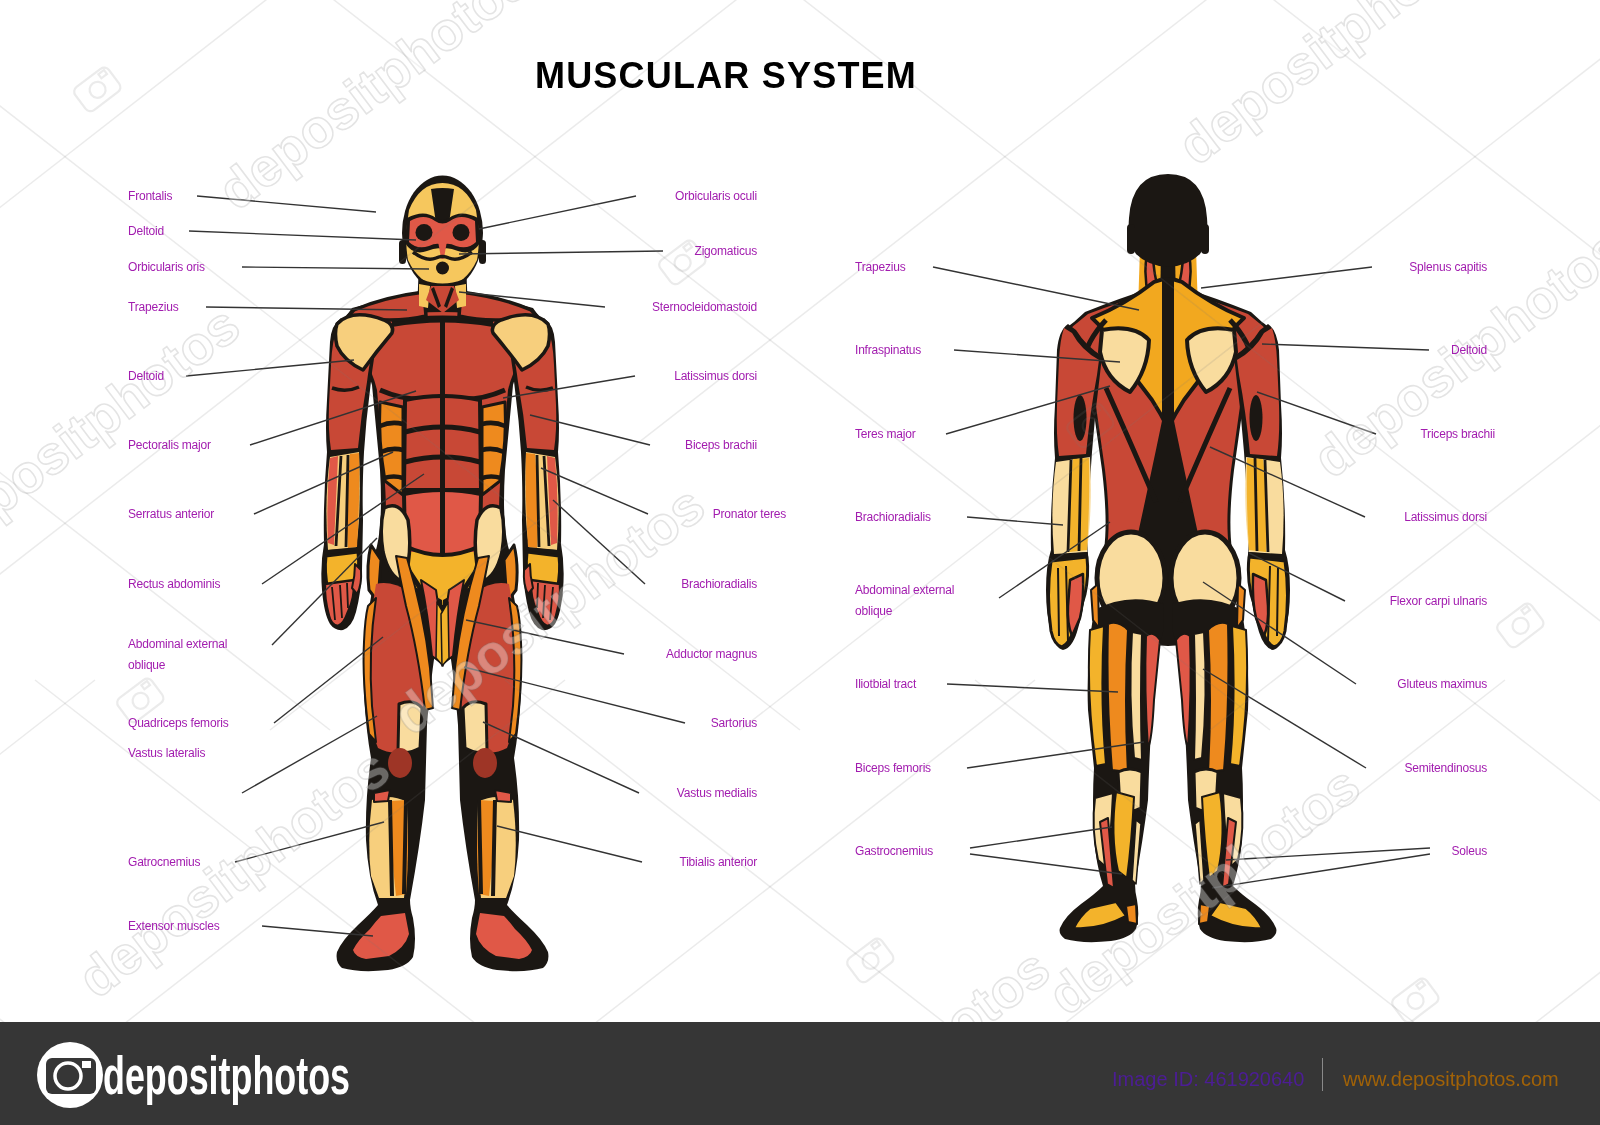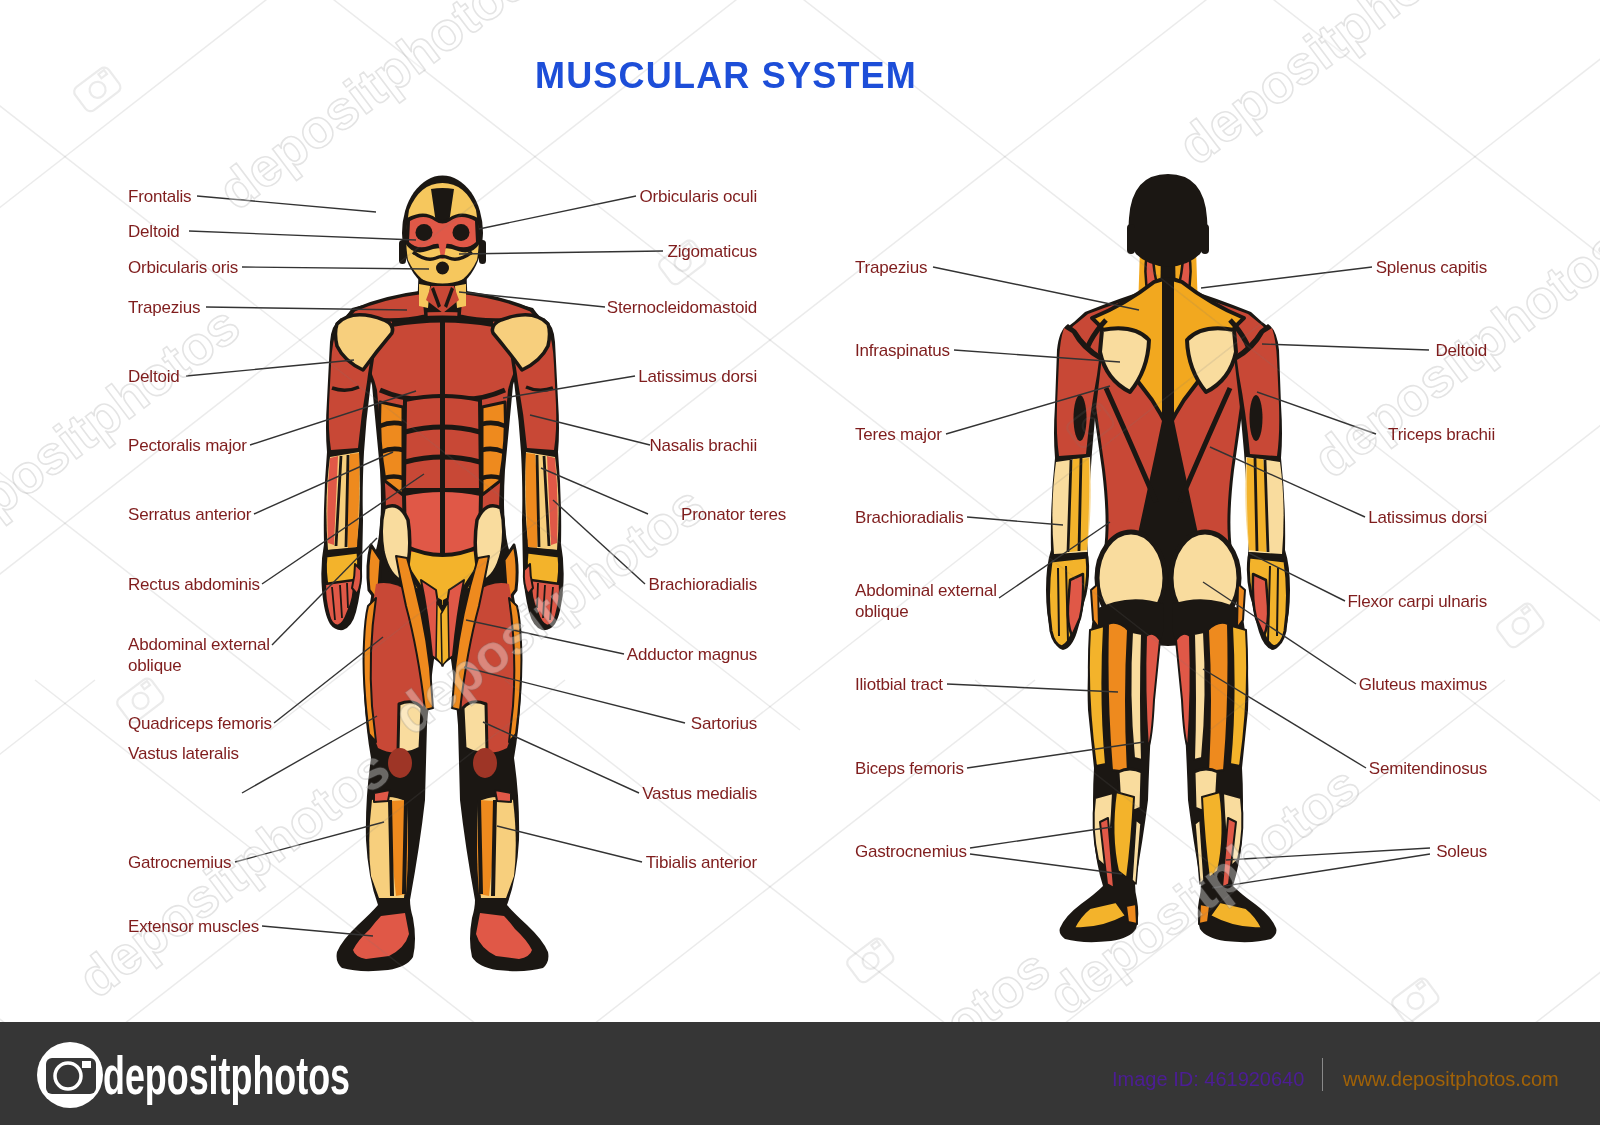--- a/index.html
+++ b/index.html
@@ -1,20 +1,20 @@
 <!DOCTYPE html>
 <html><head>
 <meta charset="utf-8">
 <style>
   html,body{margin:0;padding:0}
   body{width:1600px;height:1125px;position:relative;background:#ffffff;
        font-family:"Liberation Sans",sans-serif;overflow:hidden}
   #title{position:absolute;left:0;top:55px;width:1452px;text-align:center;
-         font-weight:bold;font-size:36px;color:#1d4ed8;letter-spacing:1.2px}
-  .lbl{position:absolute;font-size:17px;color:#7f1d1d;white-space:nowrap;line-height:21px;letter-spacing:-0.2px}
+         font-weight:bold;font-size:36px;color:#000000;letter-spacing:1.2px}
+  .lbl{position:absolute;font-size:12px;color:#a21caf;white-space:nowrap;line-height:21px;letter-spacing:-0.2px}
   .lbl.ra{text-align:center}
   #bar{position:absolute;left:0;top:1022px;width:1600px;height:103px;background:#363636}
   #barid{position:absolute;left:1112px;top:1068px;font-size:20px;color:#4c1d95}
   #barurl{position:absolute;left:1343px;top:1068px;font-size:20px;color:#a16207}
   #barsep{position:absolute;left:1322px;top:1058px;width:1px;height:33px;background:#8a8a8a}
 </style>
 </head>
 <body>
 <svg id="art" width="1600" height="1125" style="position:absolute;left:0;top:0">
 <g id="frontfig">
@@ -273,21 +273,21 @@
 <div class="lbl" style="left:128px;top:574px">Rectus abdominis</div>
 <div class="lbl" style="left:128px;top:634px">Abdominal external<br>oblique</div>
 <div class="lbl" style="left:128px;top:713px">Quadriceps femoris</div>
 <div class="lbl" style="left:128px;top:743px">Vastus lateralis</div>
 <div class="lbl" style="left:128px;top:852px">Gatrocnemius</div>
 <div class="lbl" style="left:128px;top:916px">Extensor muscles</div>
 <div class="lbl ra" style="right:843px;top:186px">Orbicularis oculi</div>
 <div class="lbl ra" style="right:843px;top:241px">Zigomaticus</div>
 <div class="lbl ra" style="right:843px;top:297px">Sternocleidomastoid</div>
 <div class="lbl ra" style="right:843px;top:366px">Latissimus dorsi</div>
-<div class="lbl ra" style="right:843px;top:435px">Nasalis brachii</div>
+<div class="lbl ra" style="right:843px;top:435px">Biceps brachii</div>
 <div class="lbl ra" style="right:814px;top:504px">Pronator teres</div>
 <div class="lbl ra" style="right:843px;top:574px">Brachioradialis</div>
 <div class="lbl ra" style="right:843px;top:644px">Adductor magnus</div>
 <div class="lbl ra" style="right:843px;top:713px">Sartorius</div>
 <div class="lbl ra" style="right:843px;top:783px">Vastus medialis</div>
 <div class="lbl ra" style="right:843px;top:852px">Tibialis anterior</div>
 <div class="lbl" style="left:855px;top:257px">Trapezius</div>
 <div class="lbl" style="left:855px;top:340px">Infraspinatus</div>
 <div class="lbl" style="left:855px;top:424px">Teres major</div>
 <div class="lbl" style="left:855px;top:507px">Brachioradialis</div>

